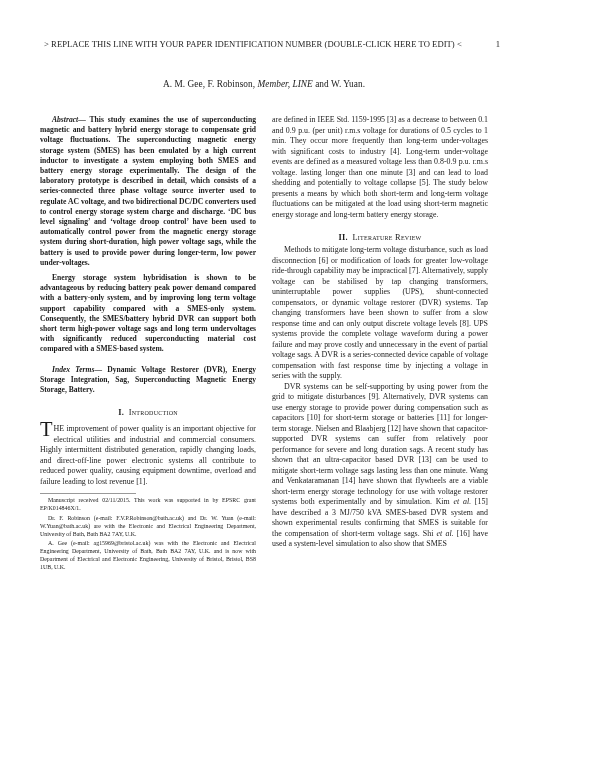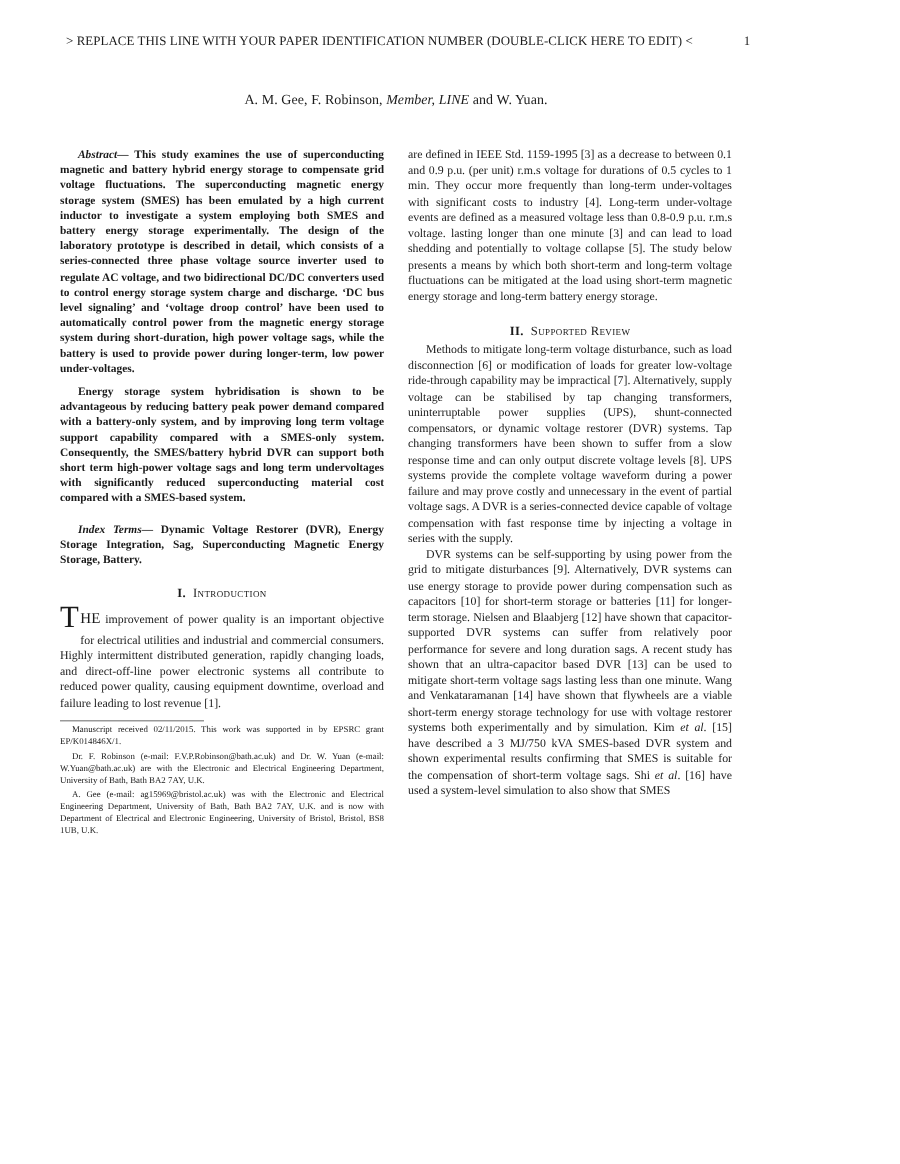--- a/index.html
+++ b/index.html
@@ -12,21 +12,21 @@
     height: 776px;
     font-family: "Liberation Serif", "DejaVu Serif", serif;
     color: #1a1a1a;
     position: relative;
     overflow: hidden;
   }
   .page {
     width: 528px;
     height: 776px;
     box-sizing: border-box;
-    padding: 22px 40px 10px 40px;
+    padding: 39px 40px 10px 40px;
     position: relative;
   }
 
   
   .running-head {
     display: flex;
     align-items: baseline;
     font-size: 8.6px;
     letter-spacing: 0.1px;
     white-space: nowrap;
@@ -124,21 +124,21 @@
   }
   .dropcap-para .dropcap {
     float: left;
     font-size: 20.5px;
     line-height: 0.86;
     padding: 0 1px 0 0;
     margin-top: 1px;
   }
   .dropcap-para .smallcaps {
     font-variant: small-caps;
-    font-size: 14px;
+    font-size: 11px;
     margin-top: 38px;
   }
 
   p.body + p.body { margin-top: 0; }
 
   
   .footnote-block {
     margin-top: auto;
     padding-top: 6px;
     font-size: 5.9px;
@@ -199,21 +199,21 @@
         <p class="footnote">A. Gee (e-mail: ag15969@bristol.ac.uk) was with the Electronic and Electrical Engineering Department, University of Bath, Bath BA2 7AY, U.K. and is now with Department of Electrical and Electronic Engineering, University of Bristol, Bristol, BS8 1UB, U.K.</p>
       </div>
 
     </div>
 
     <div class="col col-right">
 
       <p class="body" style="text-indent:0">are defined in IEEE Std. 1159-1995 [3] as a decrease to between 0.1 and 0.9 p.u. (per unit) r.m.s voltage for durations of 0.5 cycles to 1 min. They occur more frequently than long-term under-voltages with significant costs to industry [4]. Long-term under-voltage events are defined as a measured voltage less than 0.8-0.9 p.u. r.m.s voltage. lasting longer than one minute [3] and can lead to load shedding and potentially to voltage collapse [5]. The study below presents a means by which both short-term and long-term voltage fluctuations can be mitigated at the load using short-term magnetic energy storage and long-term battery energy storage.</p>
 
       <div class="section-head">
-        <span class="numeral">II.</span>&nbsp;&nbsp;<span>Supported Review</span>
+        <span class="numeral">II.</span>&nbsp;&nbsp;<span>Literature Review</span>
       </div>
 
       <p class="body">Methods to mitigate long-term voltage disturbance, such as load disconnection [6] or modification of loads for greater low-voltage ride-through capability may be impractical [7]. Alternatively, supply voltage can be stabilised by tap changing transformers, uninterruptable power supplies (UPS), shunt-connected compensators, or dynamic voltage restorer (DVR) systems. Tap changing transformers have been shown to suffer from a slow response time and can only output discrete voltage levels [8]. UPS systems provide the complete voltage waveform during a power failure and may prove costly and unnecessary in the event of partial voltage sags. A DVR is a series-connected device capable of voltage compensation with fast response time by injecting a voltage in series with the supply.</p>
 
       <p class="body"><span>DVR systems can be self-supporting by using power from the grid to mitigate disturbances [9]. Alternatively, DVR systems can use energy storage to provide power during compensation such as capacitors [10] for short-term storage or batteries [11] for longer-term storage. Nielsen and Blaabjerg [12] have shown that capacitor-supported DVR systems can suffer from relatively poor performance for severe and long duration sags. A recent study has shown that an ultra-capacitor based DVR [13] can be used to mitigate short-term voltage sags lasting less than one minute. Wang and Venkataramanan [14] have shown that flywheels are a viable short-term energy storage technology for use with voltage restorer systems both experimentally and by simulation. Kim </span><span class="ital" style="font-style:italic">et al</span><span>. [15] have described a 3 MJ/750 kVA SMES-based DVR system and shown experimental results confirming that SMES is suitable for the compensation of short-term voltage sags. Shi </span><span class="ital" style="font-style:italic">et al</span><span>. [16] have used a system-level simulation to also show that SMES</span></p>
 
     </div>
 
   </div>
 </div>

